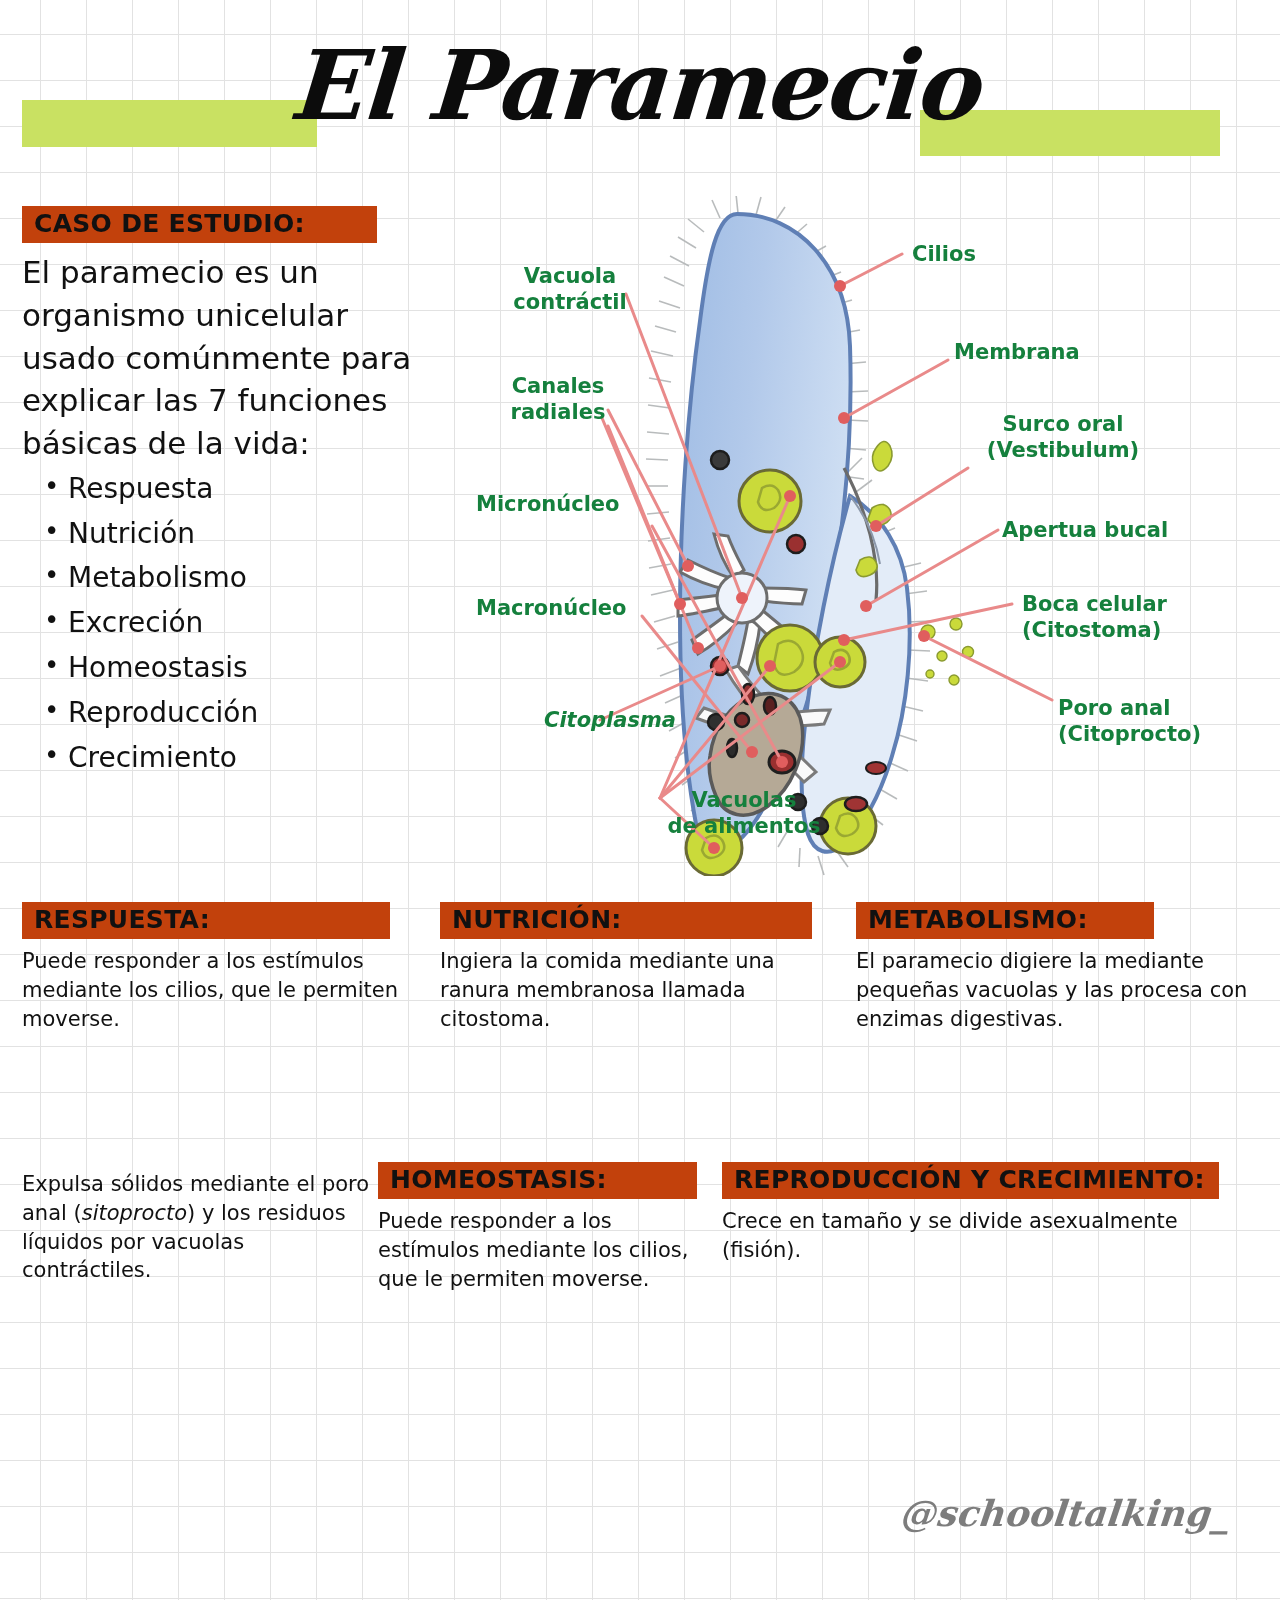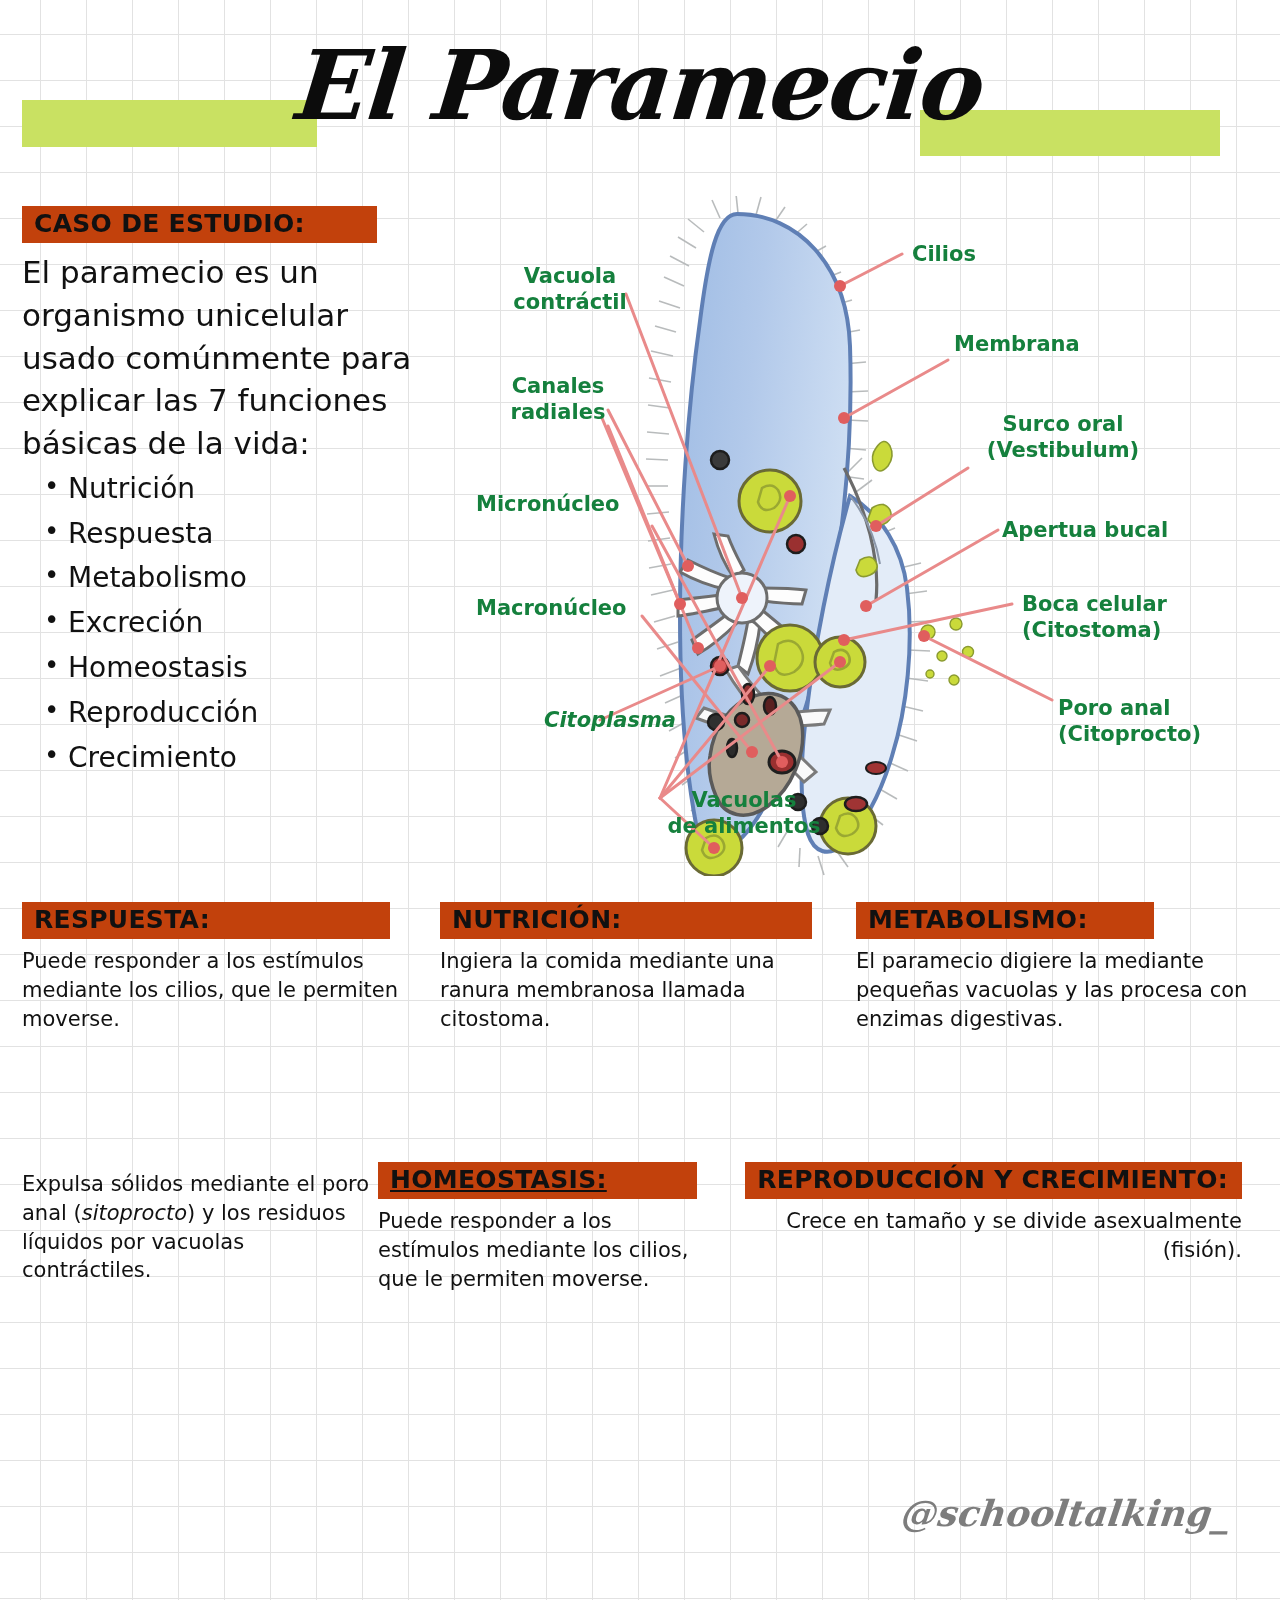--- a/index.html
+++ b/index.html
@@ -146,27 +146,27 @@
   }
   .card .body-text {
     font-size: 21px;
     line-height: 1.37;
   }
   .card-respuesta   { left: 22px;  top: 902px;  width: 380px; }
   .card-nutricion   { left: 440px; top: 902px;  width: 380px; }
   .card-metabolismo { left: 856px; top: 902px;  width: 400px; }
   .card-excrecion   { left: 22px;  top: 1162px; width: 350px; }
   .card-homeostasis { left: 378px; top: 1162px; width: 330px; }
-  .card-reprod      { left: 722px; top: 1162px; width: 520px; text-align: right; }
+  .card-reprod      { left: 722px; top: 1162px; width: 520px; }
 
   .card-respuesta .hl   { padding-right: 180px; }
   .card-nutricion .hl   { padding-right: 190px; }
   .card-metabolismo .hl { padding-right: 66px; }
   .card-excrecion .hl   { padding-right: 130px; }
-  .card-homeostasis .hl { padding-right: 90px; text-decoration: underline; }
+  .card-homeostasis .hl { padding-right: 90px; }
   .card-reprod .hl      { padding-right: 14px; }
 
   em.it { font-style: italic; }
 
   
   .watermark {
     position: absolute;
     left: 870px;
     top: 1492px;
     width: 360px;
@@ -186,22 +186,22 @@
 <div class="title-row">
   <div class="title-bar-left"></div>
   <div class="title-bar-right"></div>
   <div class="title-text">El Paramecio</div>
 </div>
 
 <div class="case-study">
   <div class="hl">CASO DE ESTUDIO:</div>
   <p class="body-text">El paramecio es un organismo unicelular usado comúnmente para explicar las 7 funciones básicas de la vida:</p>
   <ul class="case-list">
+    <li>Respuesta</li>
     <li>Nutrición</li>
-    <li>Respuesta</li>
     <li>Metabolismo</li>
     <li>Excreción</li>
     <li>Homeostasis</li>
     <li>Reproducción</li>
     <li>Crecimiento</li>
   </ul>
 </div>
 
 <div class="diagram">
 
@@ -468,21 +468,21 @@
     <div>Citoplasma</div>
   </div>
   <div class="dlabel center-al" style="left:182px; top:592px; width:220px;">
     <div>Vacuolas</div>
     <div>de alimentos</div>
   </div>
 
   <div class="dlabel" style="left:460px; top:46px;">
     <div>Cilios</div>
   </div>
-  <div class="dlabel" style="left:502px; top:136px;">
+  <div class="dlabel" style="left:502px; top:144px;">
     <div>Membrana</div>
   </div>
   <div class="dlabel center-al" style="left:506px; top:216px; width:210px;">
     <div>Surco oral</div>
     <div>(Vestibulum)</div>
   </div>
   <div class="dlabel" style="left:550px; top:322px;">
     <div>Apertua bucal</div>
   </div>
   <div class="dlabel" style="left:570px; top:396px;">

